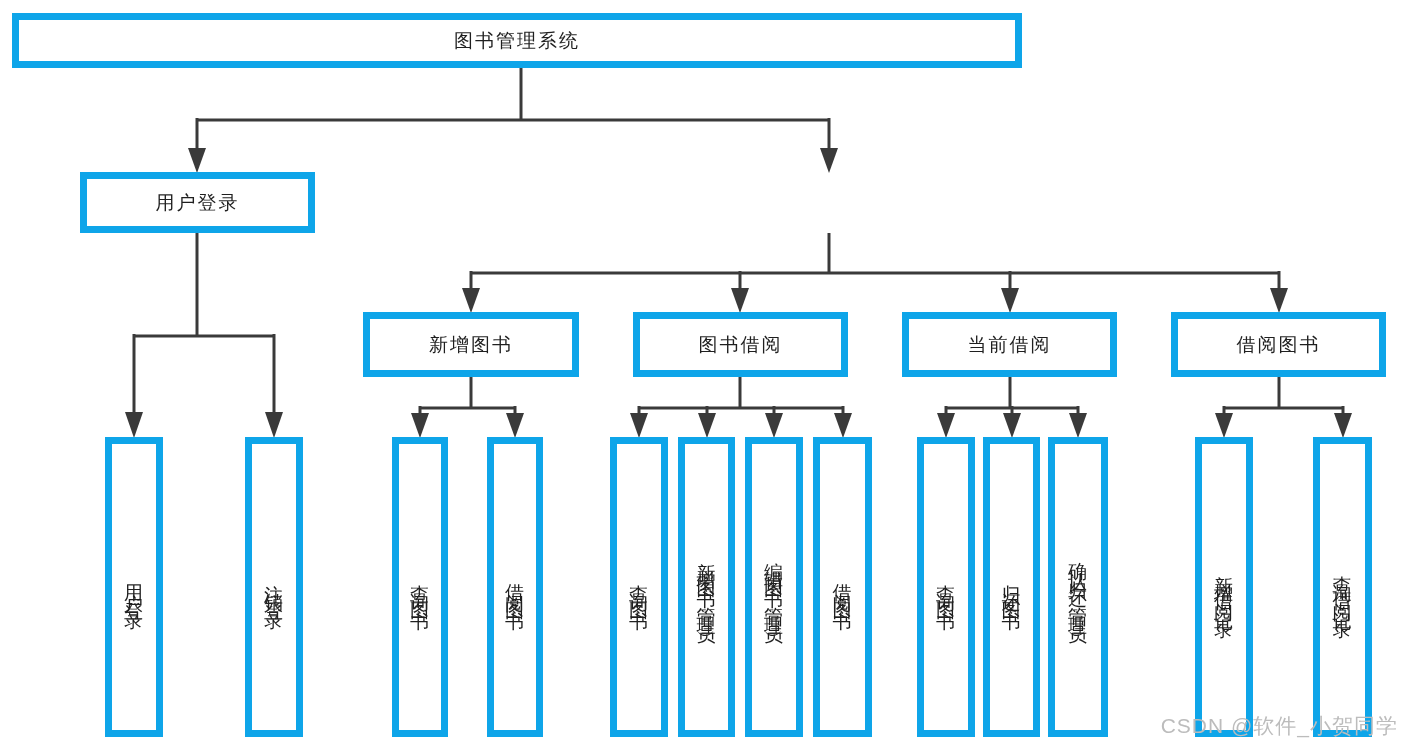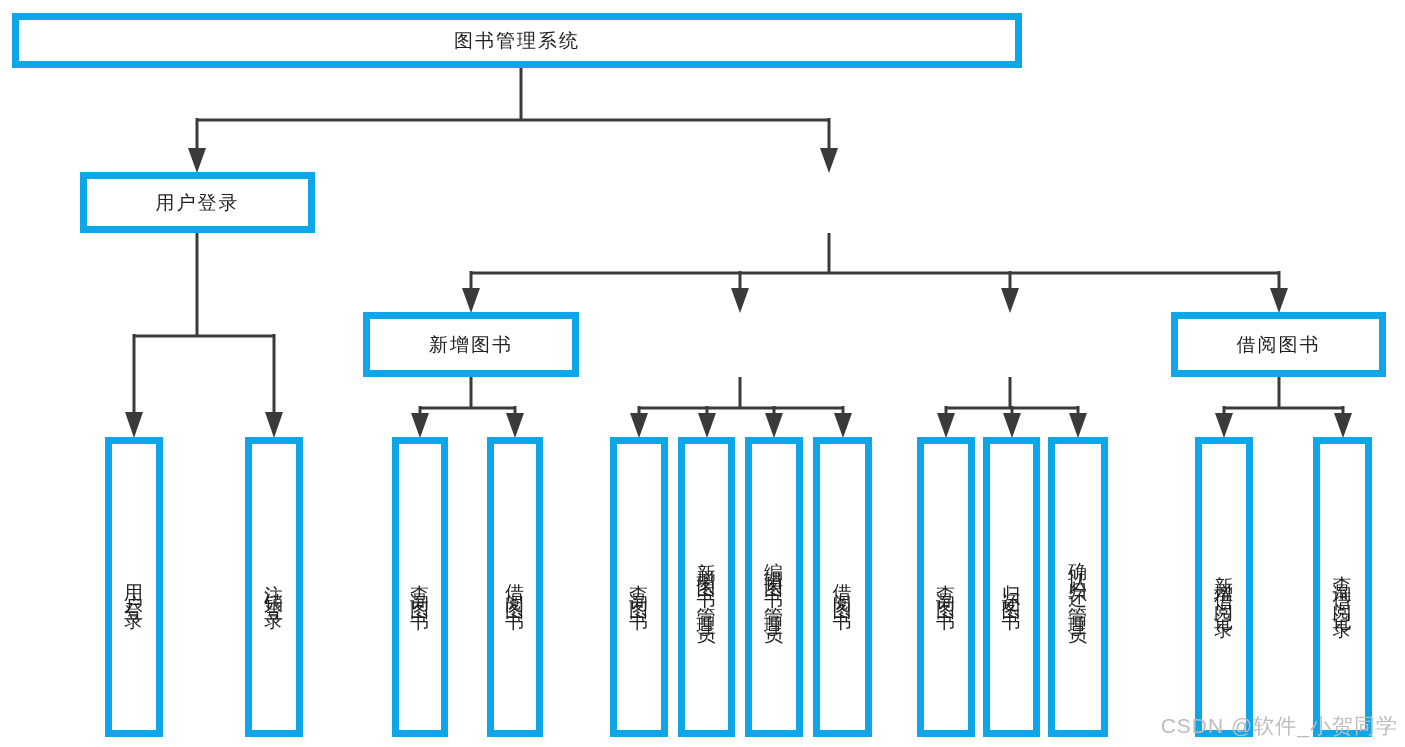--- a/index.html
+++ b/index.html
@@ -141,20 +141,26 @@
   <div class="box v-box" style="left:105px;top:437px;width:58px;height:300px">
     <span class="label">用户登录</span>
   </div>
   <div class="box v-box" style="left:245px;top:437px;width:58px;height:300px">
     <span class="label">注销登录</span>
   </div>
 
   <div class="box h-box" style="left:363px;top:312px;width:216px;height:65px">
     <span class="label">新增图书</span>
   </div>
+  <div class="box h-box" style="left:633px;top:312px;width:215px;height:65px">
+    <span class="label">图书借阅</span>
+  </div>
+  <div class="box h-box" style="left:902px;top:312px;width:215px;height:65px">
+    <span class="label">当前借阅</span>
+  </div>
   <div class="box h-box" style="left:1171px;top:312px;width:215px;height:65px">
     <span class="label">借阅图书</span>
   </div>
 
   <div class="box v-box" style="left:392px;top:437px;width:56px;height:300px">
     <span class="label">查询图书</span>
   </div>
   <div class="box v-box" style="left:487px;top:437px;width:56px;height:300px">
     <span class="label">借阅图书</span>
   </div>

